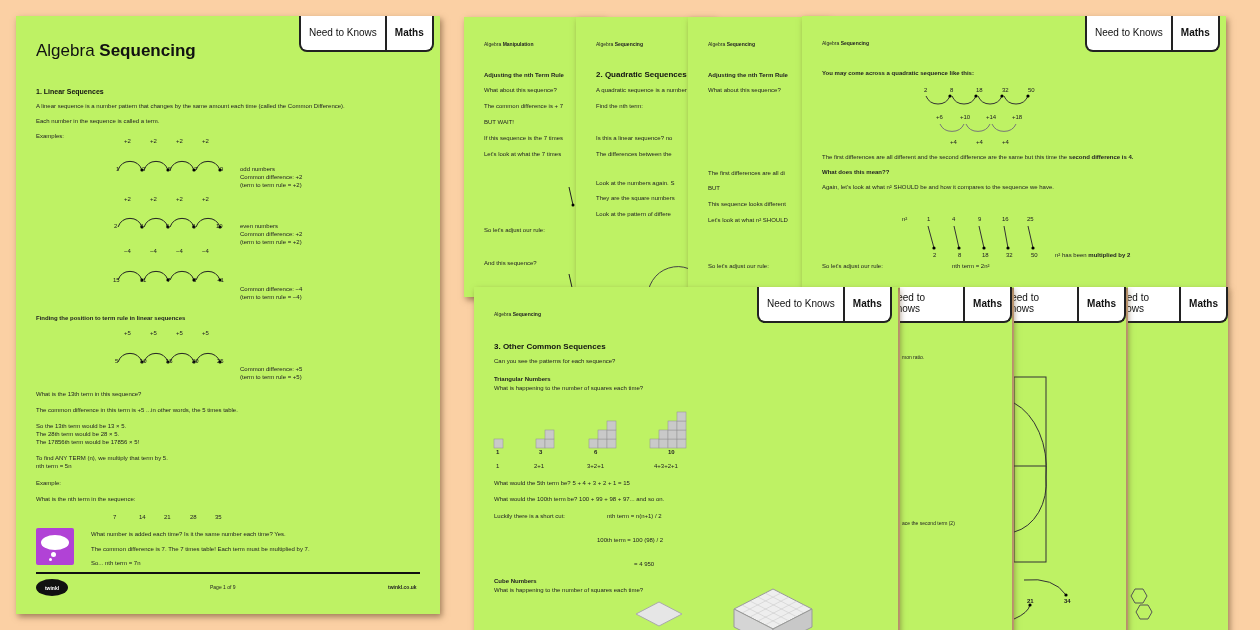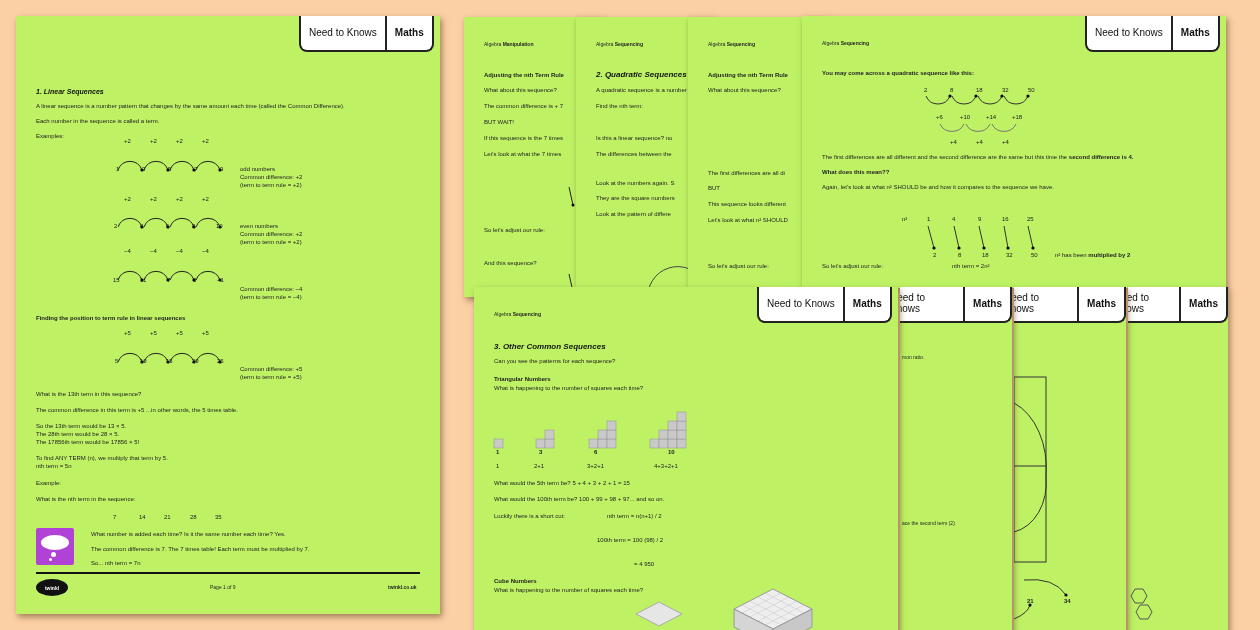--- a/index.html
+++ b/index.html
@@ -6,33 +6,36 @@
   html, body { width: 1260px; height: 630px; overflow: hidden; }
   body { background: #fbd0a4; font-family: "Liberation Sans", sans-serif; color: #111; position: relative; }
   .page { position: absolute; background: #bef264; box-shadow: 2px 3px 6px rgba(90,60,30,0.55); overflow: hidden; }
   .tabbox { position: absolute; top: -2px; display: flex; border: 2px solid #222; border-top: none; border-radius: 0 0 8px 8px; background: #fff; height: 38px; }
   .tabbox span { display: flex; align-items: center; padding: 0 8px; font-size: 10px; }
   .tabbox span.b { font-weight: bold; border-left: 2px solid #222; }
   .small-title { position: absolute; font-size: 5px; color: #222; }
   .small-title b { font-weight: bold; }
   .txt { position: absolute; font-size: 6px; color: #222; white-space: nowrap; }
   .txt.b { font-weight: bold; }
-  .h { position: absolute; font-size: 8px; font-weight: bold; white-space: nowrap; font-style: italic; }
+  .h { position: absolute; font-size: 8px; font-weight: bold; white-space: nowrap; }
   .title { position: absolute; font-size: 17px; }
   .title b { font-weight: bold; }
   svg { position: absolute; overflow: visible; }
   .footer-line { position: absolute; height: 2px; background: #111; }
 </style>
 </head>
 <body>
 
 <div class="page" style="left:16px;top:16px;width:424px;height:598px;">
   <div class="tabbox" style="left:283px;">
     <span>Need to Knows</span>
     <span class="b">Maths</span>
+  </div>
+  <div class="title" style="left:20px;top:25px;">
+    <span>Algebra </span><b>Sequencing</b>
   </div>
   <div class="h" style="left:20px;top:72px;font-size:7px;">1. Linear Sequences</div>
   <div class="txt" style="left:20px;top:87px;">A linear sequence is a number pattern that changes by the same amount each time (called the Common Difference).</div>
   <div class="txt" style="left:20px;top:102px;">Each number in the sequence is called a term.</div>
   <div class="txt" style="left:20px;top:117px;">Examples:</div>
 
   <svg style="left:98px;top:128px;" width="110" height="30">
     <path d="M4 26 A13 14 0 0 1 28 26 M30 26 A13 14 0 0 1 54 26 M56 26 A13 14 0 0 1 80 26 M82 26 A13 14 0 0 1 106 26" fill="none" stroke="#222" stroke-width="1"></path>
     <circle cx="28" cy="26" r="1.6"></circle>
       <circle cx="54" cy="26" r="1.6"></circle>

